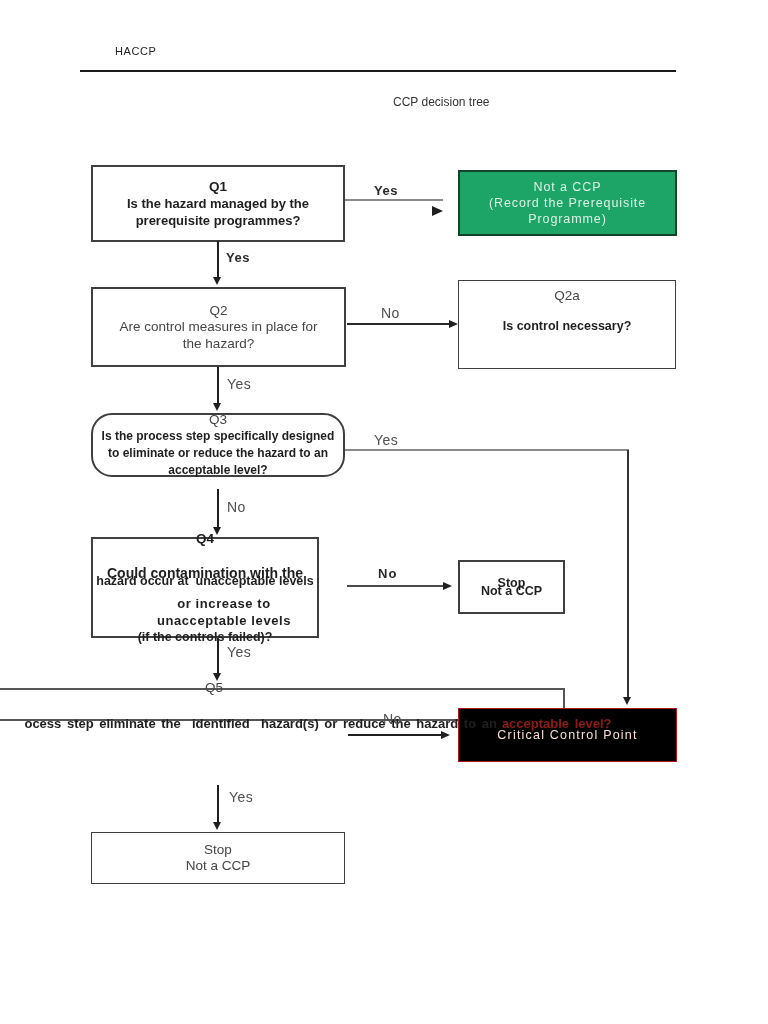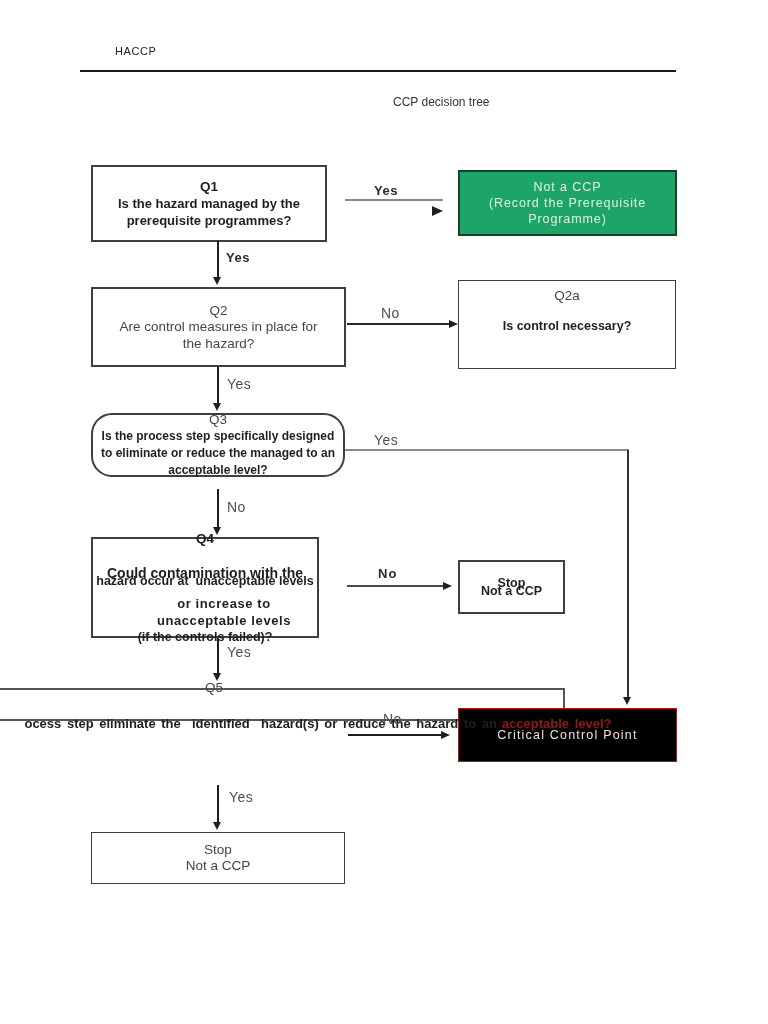--- a/index.html
+++ b/index.html
@@ -52,21 +52,21 @@
 </style>
 </head>
 <body>
 
 <div class="page">
 
   <div class="abs" style="left:93px;top:45px;font-size:11px;letter-spacing:0.6px;color:#222;padding-left:22px;">HACCP</div>
   <div class="abs" style="left:80px;top:70px;width:596px;height:2px;background:#1a1a1a;"></div>
   <div class="abs" style="left:346px;top:95px;font-size:12px;color:#333;margin-left:47px;">CCP decision tree</div>
 
-  <div class="box" style="left:91px;top:165px;width:236px;height:77px;text-align:right;">
+  <div class="box" style="left:91px;top:165px;width:254px;height:77px;text-align:right;">
     <div class="ntitle-b">Q1</div>
     <div class="t-bold">Is the hazard managed by the</div>
     <div class="t-bold">prerequisite programmes?</div>
   </div>
 
   <div class="colorbox greenbox" style="left:458px;top:170px;width:219px;height:66px;">
     <div>Not a CCP</div>
     <div>(Record the Prerequisite</div>
     <div>Programme)</div>
   </div>
@@ -95,21 +95,21 @@
   <div class="arr-r" style="left:449px;top:319.5px;"></div>
   <div class="elabel light" style="left:381px;top:305px;">No</div>
 
   <div class="vline" style="left:217px;top:367px;width:1.5px;height:36px;background:#1f1f1f;"></div>
   <div class="arr-d" style="left:213px;top:403px;"></div>
   <div class="elabel light" style="left:227px;top:376px;">Yes</div>
 
   <div class="box" style="left:91px;top:413px;width:254px;height:64px;border-radius:21px;">
     <div class="ntitle-l">Q3</div>
     <div class="t-bold-sm">Is the process step specifically designed</div>
-    <div class="t-bold-sm">to eliminate or reduce the managed to an</div>
+    <div class="t-bold-sm">to eliminate or reduce the hazard to an</div>
     <div class="t-bold-sm">acceptable level?</div>
   </div>
 
   <div class="hline" style="left:345px;top:449px;width:284px;height:2px;background:#8a8a8a;"></div>
   <div class="vline" style="left:627px;top:450px;width:1.5px;height:247px;background:#333;"></div>
   <div class="arr-d" style="left:623px;top:697px;"></div>
   <div class="elabel light" style="left:374px;top:432px;">Yes</div>
 
   <div class="vline" style="left:217px;top:489px;width:1.5px;height:38px;background:#1f1f1f;"></div>
   <div class="arr-d" style="left:213px;top:527px;"></div>

